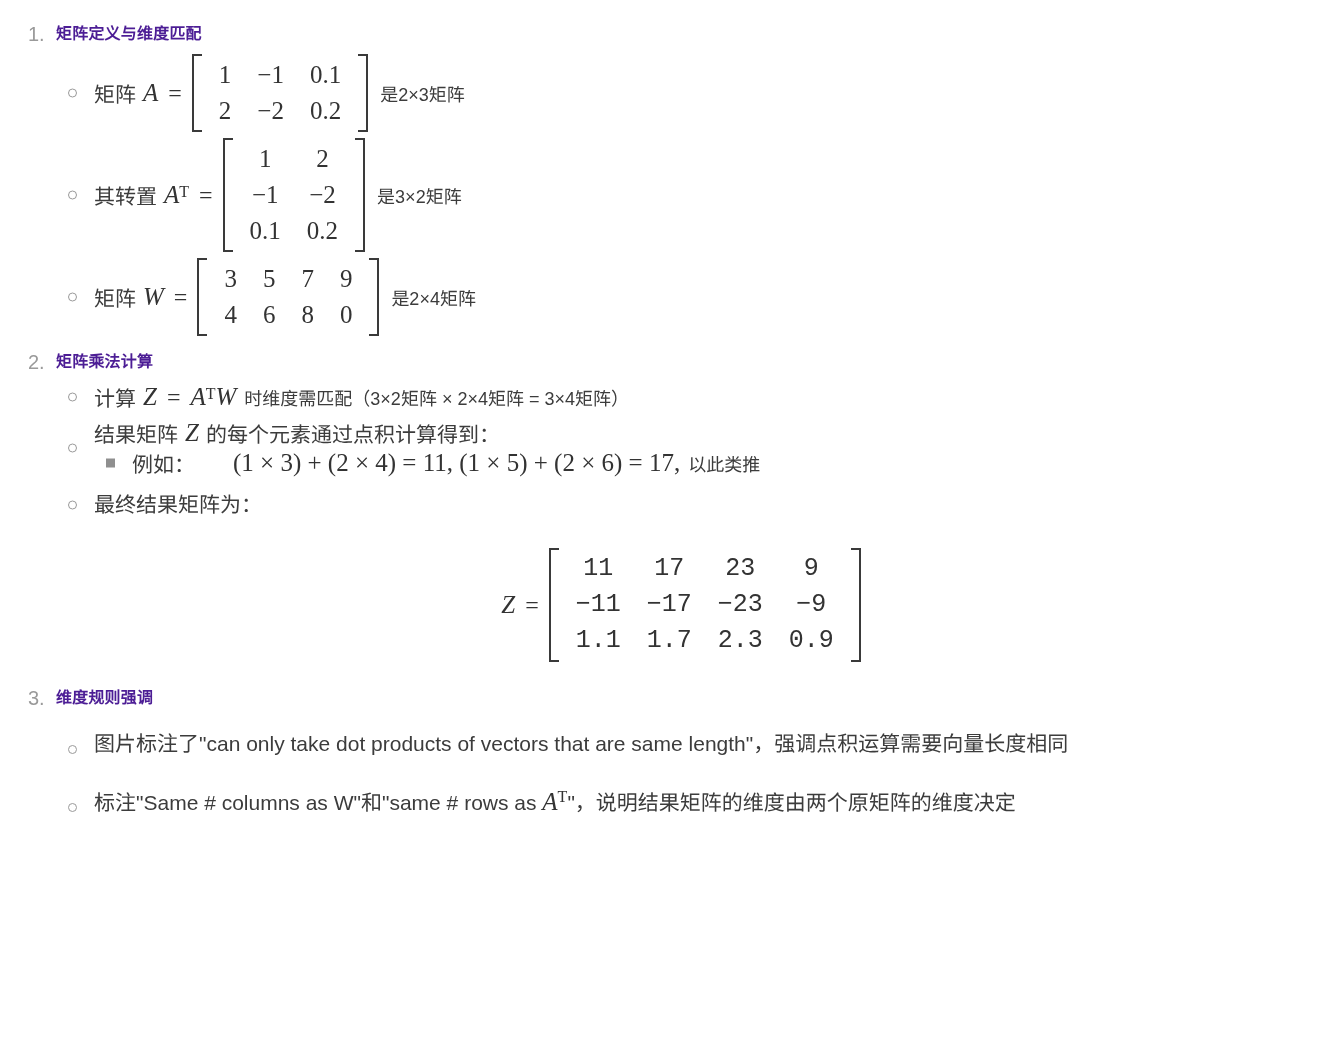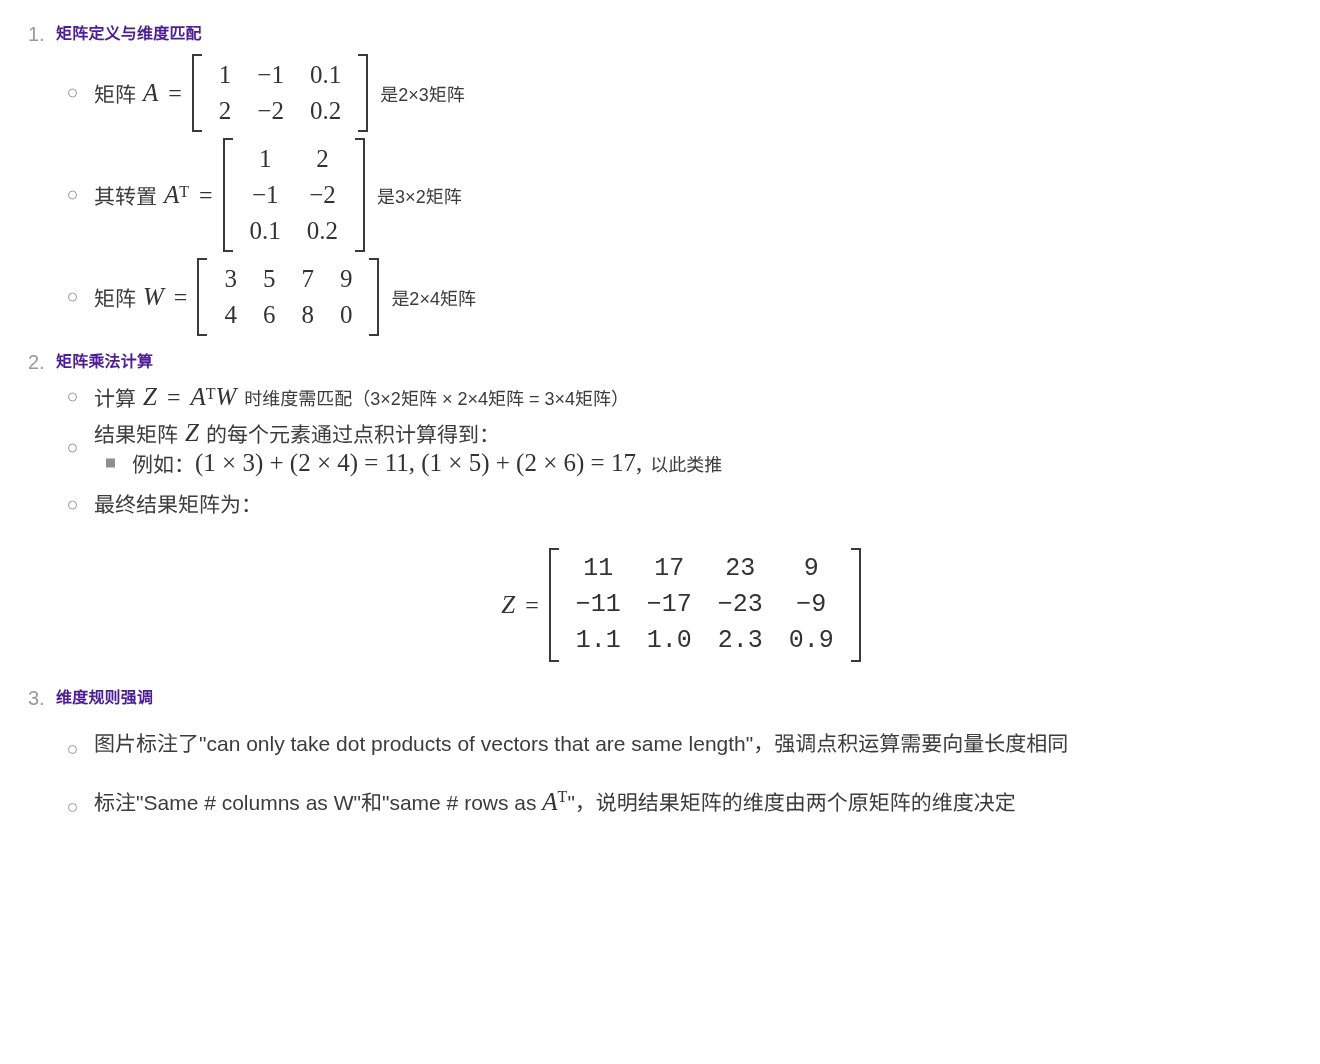--- a/index.html
+++ b/index.html
@@ -120,20 +120,21 @@
     color: #333333;
     white-space: nowrap;
   }
   .mi {           
     font-style: italic;
     font-size: 25px;
   }
   .mn {           
     font-style: normal;
     font-size: 25px;
+    margin-left: 38px;
   }
   .mop {
     font-style: normal;
     font-size: 24px;
     padding: 0 6px;
   }
   .sup {
     font-style: normal;
     font-size: 16px;
     vertical-align: super;
@@ -340,21 +341,21 @@
           <span class="mgrid" style="grid-template-columns:repeat(4,auto);font-family:Liberation Mono, monospace;">
             <span class="mcell">11</span>
             <span class="mcell">17</span>
             <span class="mcell">23</span>
             <span class="mcell">9</span>
             <span class="mcell">−11</span>
             <span class="mcell">−17</span>
             <span class="mcell">−23</span>
             <span class="mcell">−9</span>
             <span class="mcell">1.1</span>
-            <span class="mcell">1.0</span>
+            <span class="mcell">1.7</span>
             <span class="mcell">2.3</span>
             <span class="mcell">0.9</span>
           </span>
           <span class="brk brk-r"></span>
         </span>
       </div>
     </li>
 
     <li>
       <span class="ol-marker">3.</span>

